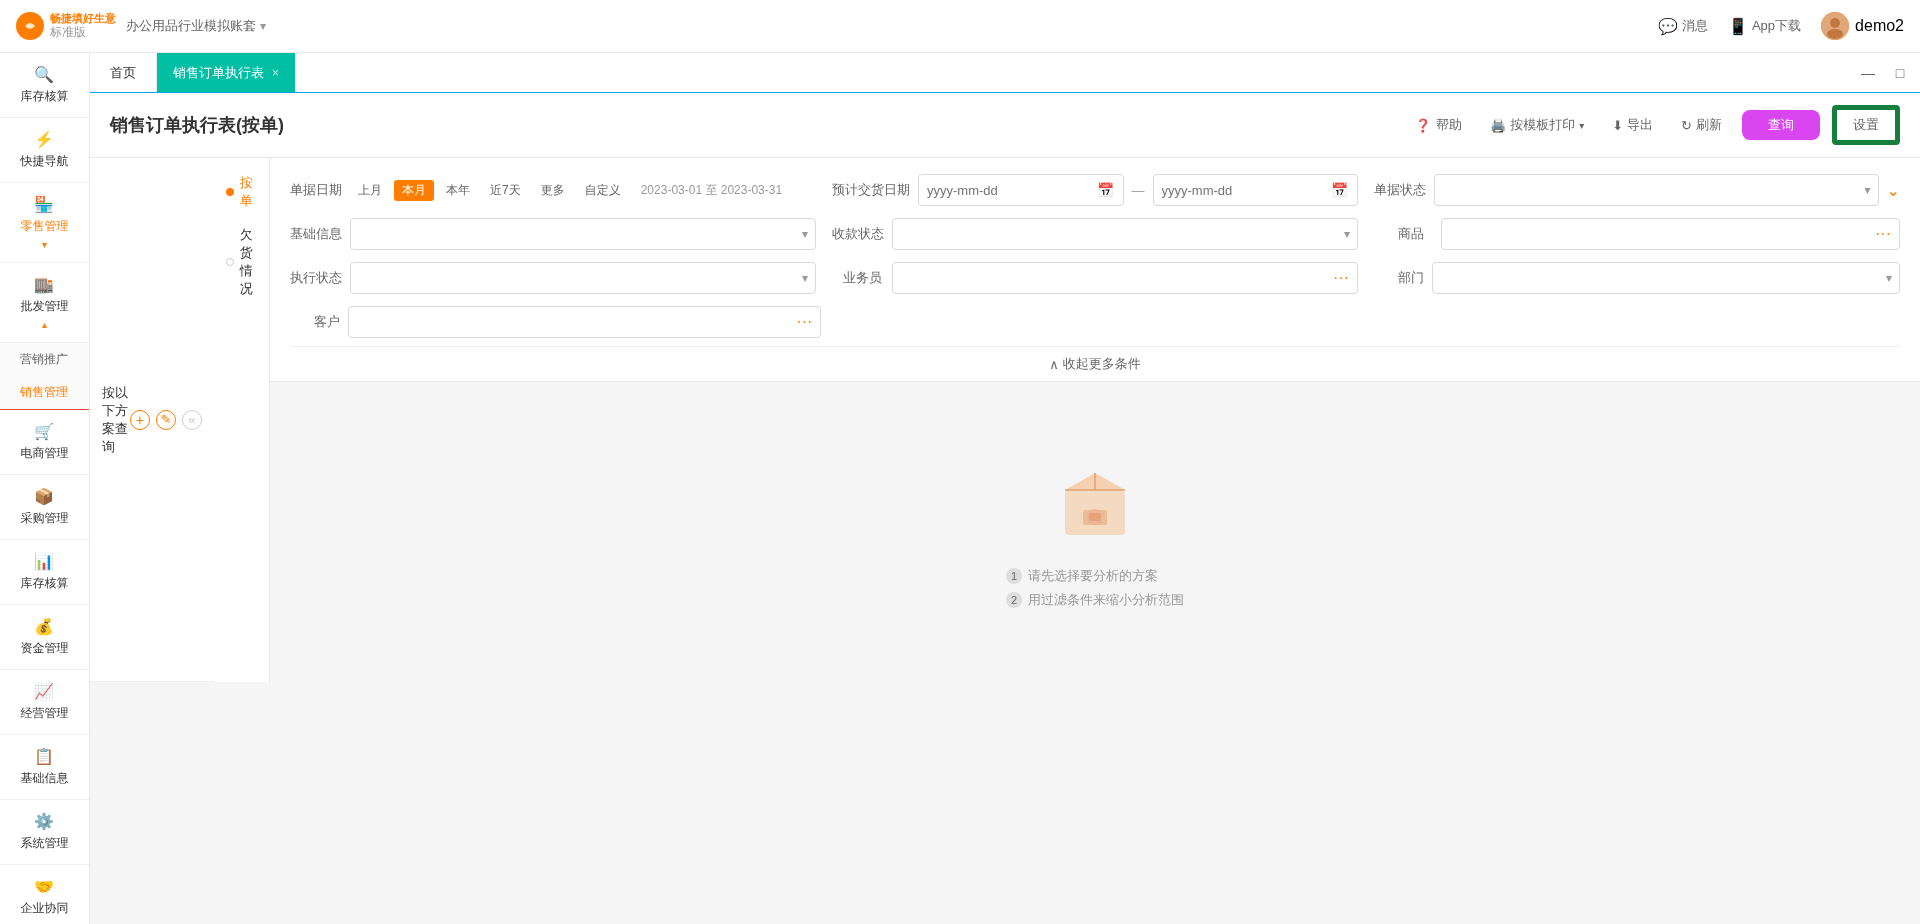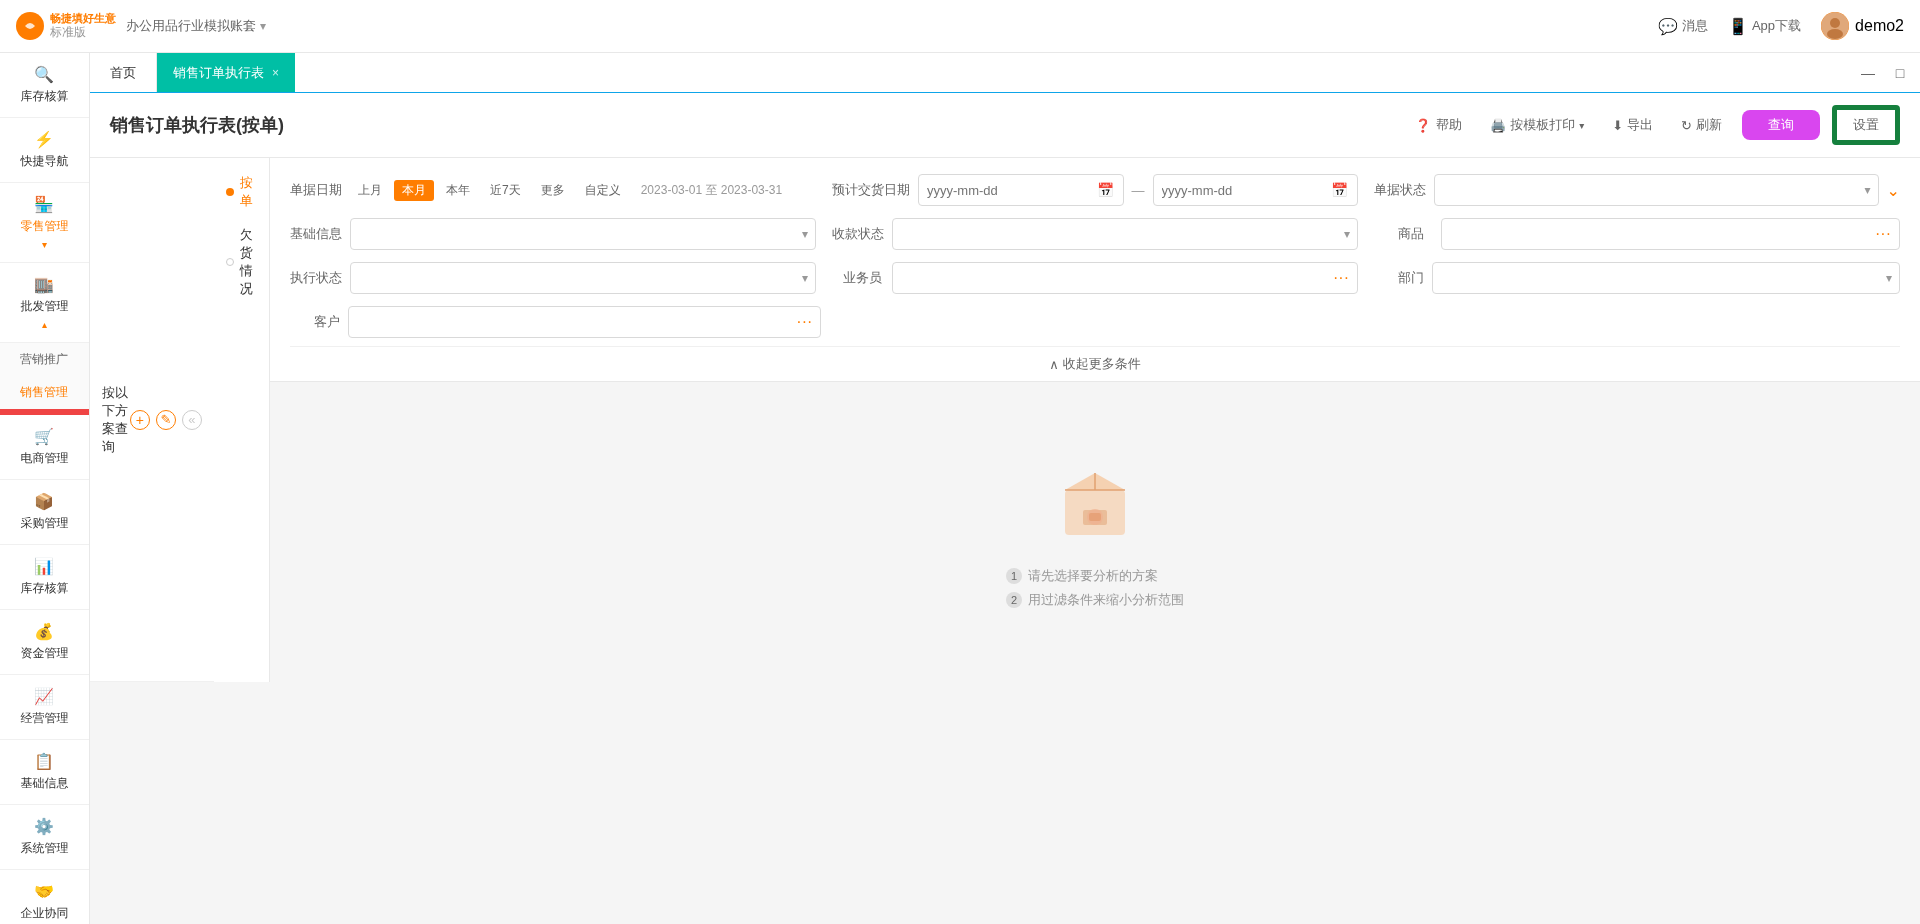--- a/index.html
+++ b/index.html
@@ -388,21 +388,21 @@
       align-items: center;
       justify-content: center;
       font-size: 11px;
       color: #666;
       flex-shrink: 0;
     }
 
     
     .sidebar-sub {
       background: #fafafa;
-      border-bottom: 6px solid #ef4444;
+      border-bottom: 1px solid #ef4444;
     }
     .sidebar-sub-item {
       padding: 8px 12px 8px 20px;
       font-size: 12px;
       color: #666;
       cursor: pointer;
       display: flex;
       align-items: center;
       gap: 4px;
     }

